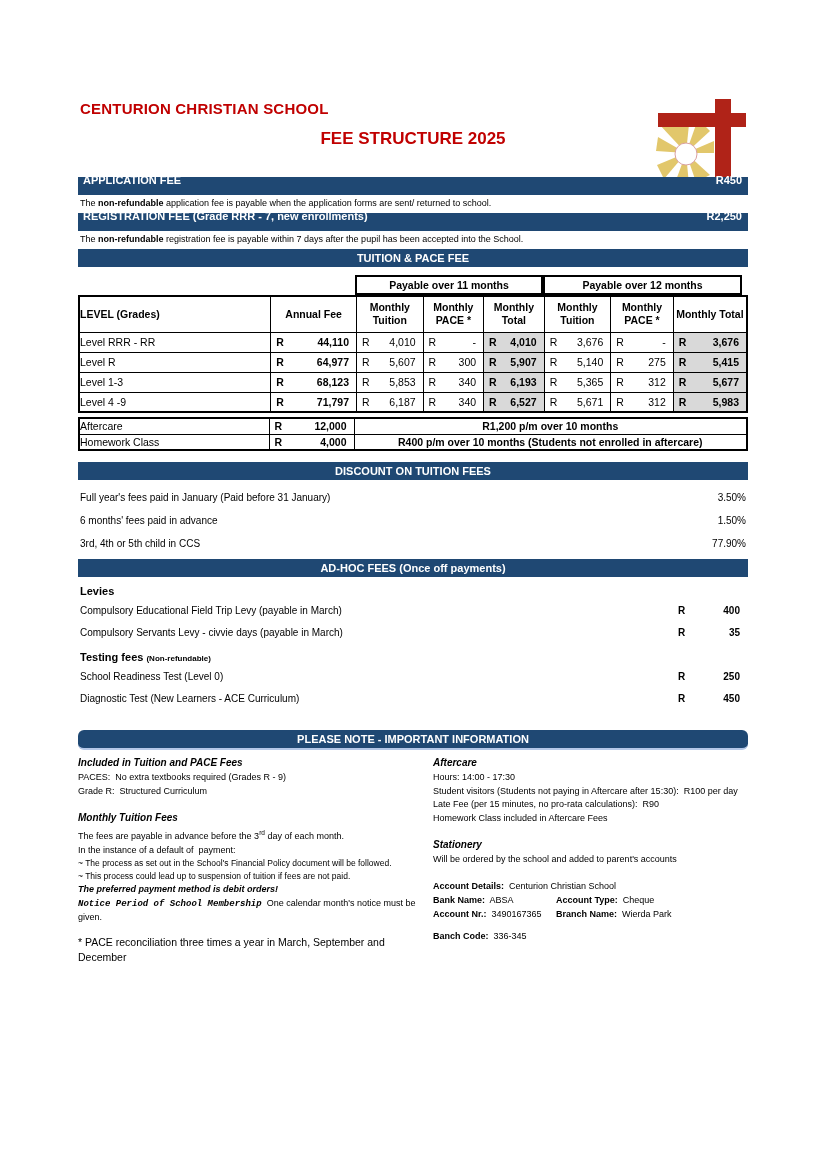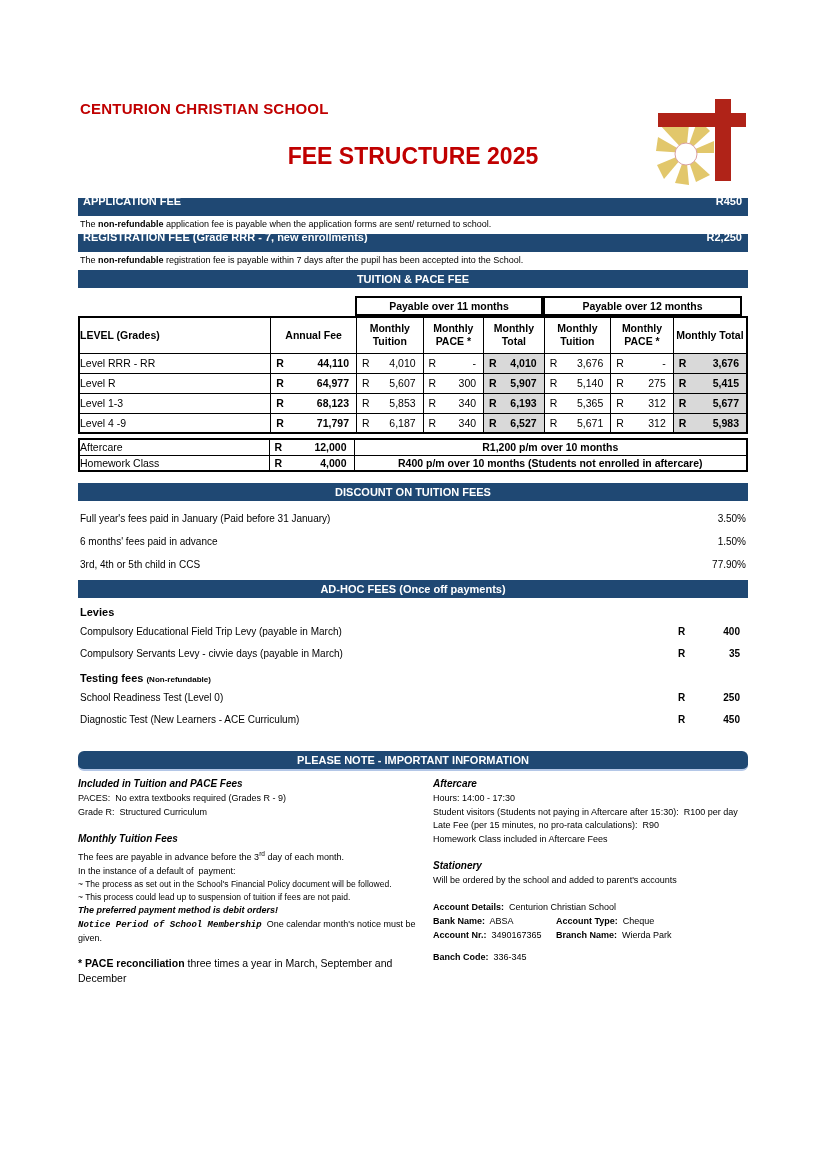--- a/index.html
+++ b/index.html
@@ -1,21 +1,21 @@
 <!DOCTYPE html>
 <html><head>
 <meta charset="utf-8">
 <style>
   * { margin:0; padding:0; box-sizing:border-box; }
   body { width:826px; height:1169px; background:#fff; font-family:"Liberation Sans", sans-serif; color:#000; }
   .page { position:relative; width:826px; height:1169px; overflow:hidden; }
   .content { position:relative; margin-left:78px; width:670px; }
 
   .school-name { padding-top:100px; margin-left:2px; font-size:15px; font-weight:bold; color:#C00000; letter-spacing:.2px; }
-  .doc-title { margin-top:26px; text-align:center; font-size:23px; font-weight:bold; color:#C00000; }
+  .doc-title { margin-top:12px; text-align:center; font-size:17px; font-weight:bold; color:#C00000; }
   .logo { position:absolute; left:652px; top:97px; width:98px; height:90px; }
 
   .bar { background:#1F4873; color:#fff; font-weight:bold; font-size:11px; height:18px; display:flex; align-items:center; }
   .bar.split { justify-content:space-between; padding:0 6px 12px 5px; }
   .bar.center { justify-content:center; }
   .bar.underlined { border-bottom:2px solid #B4C7E7; height:20px; }
 
   .fee-note { font-size:9px; margin:3px 2px 5px 2px; white-space:pre-wrap; }
   .fee-note b { white-space:pre-wrap; }
   .mt-app { margin-top:28px; }
@@ -57,21 +57,21 @@
   .cols { display:flex; margin-top:7px; }
   .col-left { width:346px; }
   .col-right { flex:1; margin-left:9px; }
   .n-head { font-size:10px; font-weight:bold; font-style:italic; margin-bottom:3px; }
   .n-line { font-size:9px; line-height:13.5px; white-space:pre-wrap; }
   .n-small { font-size:8.5px; line-height:13px; white-space:pre-wrap; }
   .n-bi { font-size:9px; line-height:13.5px; font-weight:bold; font-style:italic; white-space:pre-wrap; }
   .n-mix { font-size:9px; line-height:13.5px; white-space:pre-wrap; }
   .n-mix .bi { font-weight:bold; font-style:italic;font-family:Liberation Mono, monospace; }
   .pace-line { font-size:10.5px; line-height:15px; margin-top:10px; width:335px; white-space:pre-wrap; }
-  .pace-line .bl { font-weight:bold;text-align:center; }
+  .pace-line .bl { font-weight:normal;text-align:center; }
   .sp8{height:8px;} .sp12{height:12px;} .sp14{height:14px;}
   .acct-line { font-size:9px; line-height:14px; white-space:pre-wrap; }
   .acct-line b { white-space:pre-wrap; }
   .acct-pair { display:flex; font-size:9px; line-height:14px; }
   .acct-pair .p1 { width:123px; white-space:pre-wrap; }
   .acct-pair .p2 { white-space:pre-wrap; }
   sup { font-size:6.5px; }
 </style>
 </head>
 <body>

